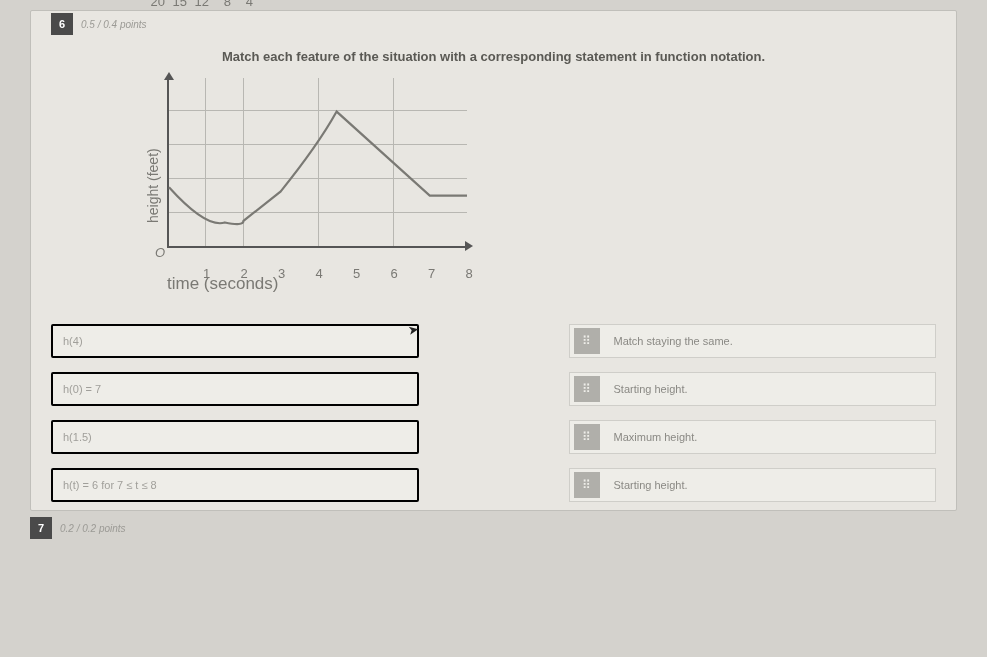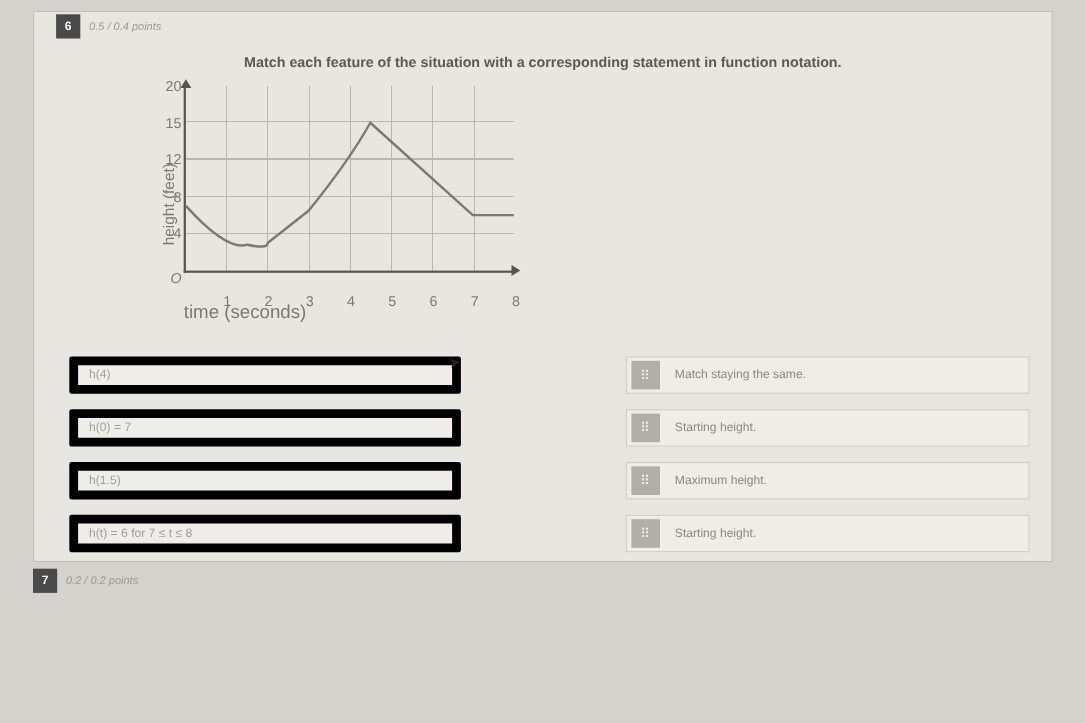--- a/index.html
+++ b/index.html
@@ -42,21 +42,21 @@
 }
 .ylabel {
   writing-mode:vertical-rl; transform:rotate(180deg);
   color:#7a7974; font-size:14px;
   display:flex; align-items:center; justify-content:center;
   padding-right:4px;
 }
 .chart-col { display:flex; flex-direction:column; }
 .yticks {
   position:absolute; left:-26px; top:0; height:100%;
-  display:flex; flex-direction:column; justify-content:space-between;
+  display:flex; flex-direction:row; justify-content:center;
   color:#7a7974; font-size:13px;
 }
 .yticks span { transform:translateY(-50%); text-align:right; width:22px;}
 .yticks .zero { transform:translateY(-100%); }
 .plot {
   position:relative;
   width:300px; height:170px;
   border-left:2px solid #555;
   border-bottom:2px solid #555;
   background:
@@ -78,26 +78,26 @@
 .matches {
   display:flex; gap:150px;
   padding-bottom:8px;
 }
 .dropzone-col, .choice-col {
   display:flex; flex-direction:column; gap:14px;
   flex:1;
 }
 .dropzone {
   background:#eeede8;
-  border:8px solid #000000;
+  border:2px solid #000000;
   border-radius:2px;
   height:34px;
   display:flex; align-items:center;
   padding:0 10px;
-  color:#a09f9a; font-size:11px;margin-left:12px;
+  color:#a09f9a; font-size:11px;
 }
 .choice {
   background:#eeede8;
   border:1px solid #cfcec9;
   height:34px;
   display:flex; align-items:center;
   padding:0 6px 0 0;
   color:#8a8984; font-size:11px;
   gap:10px;
 }

